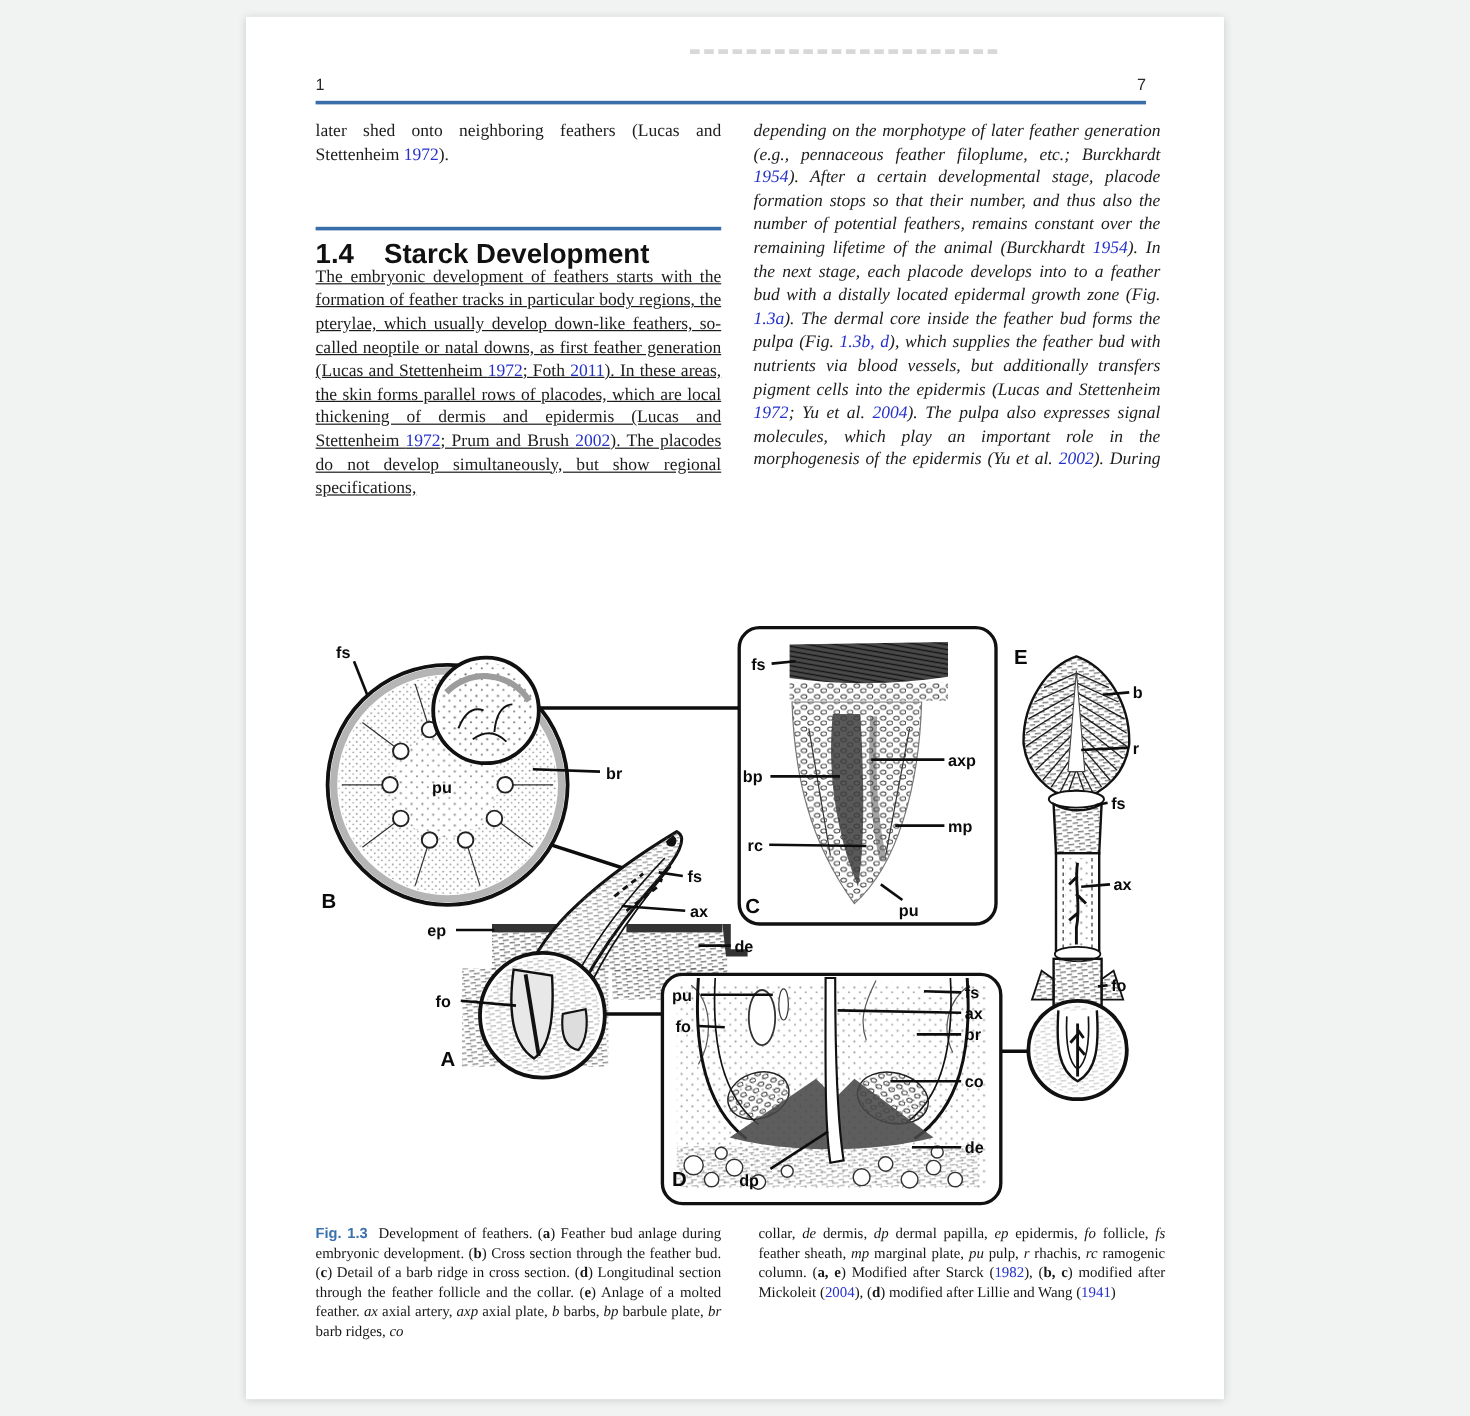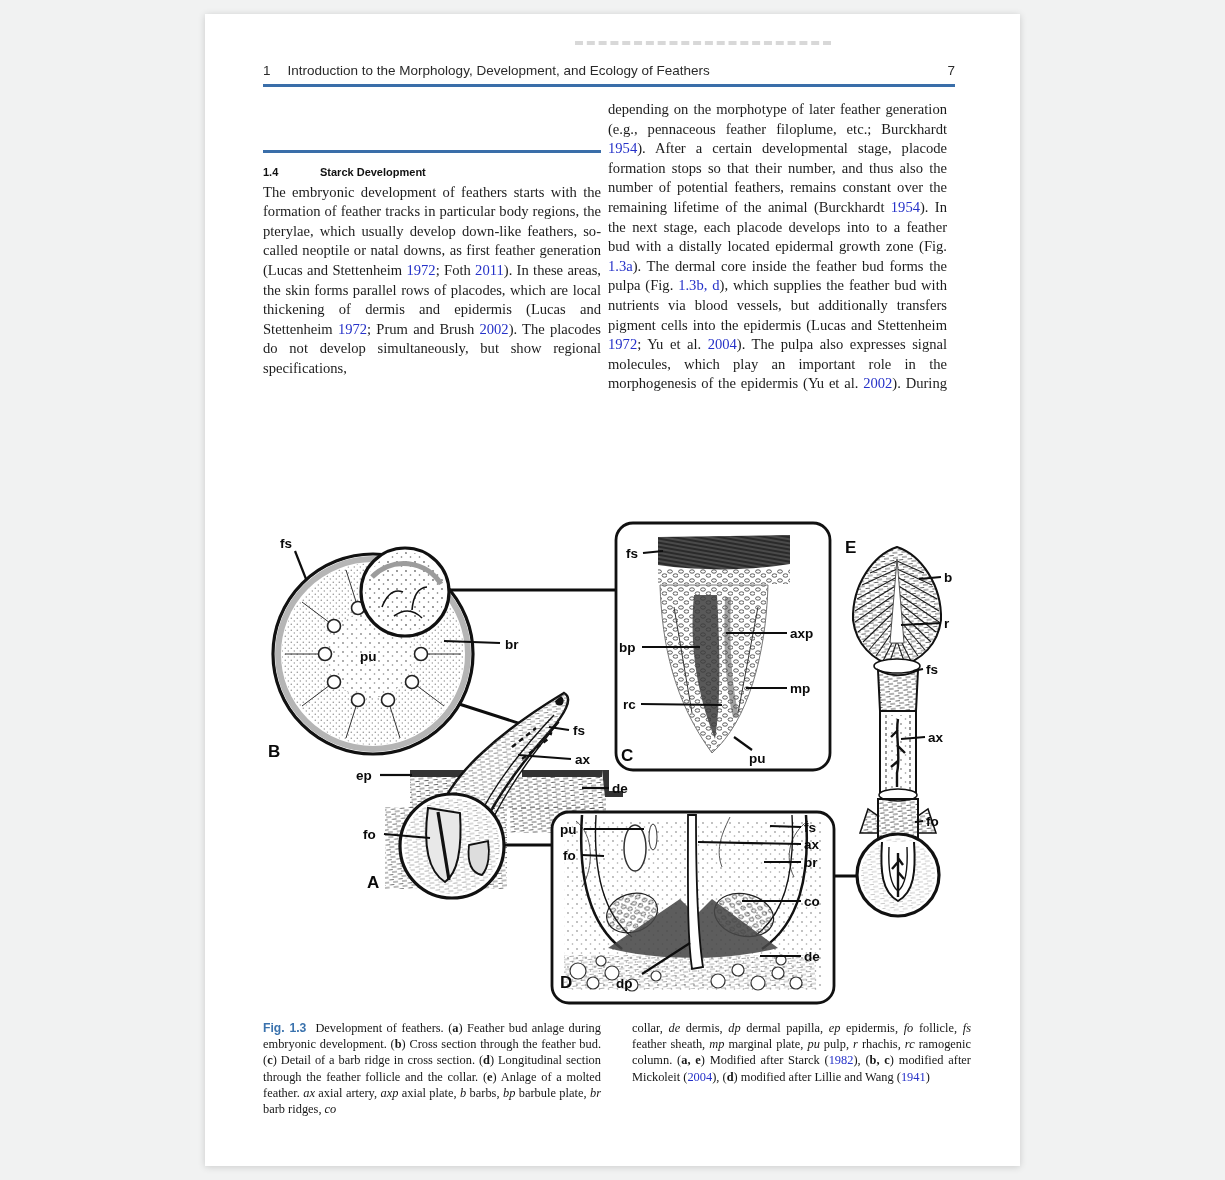--- a/index.html
+++ b/index.html
@@ -24,31 +24,31 @@
   .header .chap { margin-right:17px; }
   .header .pg { margin-left:auto; }
   .header-rule {
     position:absolute; left:58px; top:70px; width:692px; height:3px;
   }
   .col {
     position:absolute; top:86px; width:338px;
     font-size:14.6px; line-height:19.6px; text-align:justify;
   }
   .col.left  { left:58px; }
-  .col.right { left:403px; width:339px; }
+  .col.right { left:423px; width:339px;font-style:italic; }
   .col p { margin:0; }
   .jlast { text-align-last:justify; }
   .sec-rule { height:3px; margin-top:50px; }
   .sec-head {
     display:flex; margin-top:10px;
     font-family:"Liberation Sans", sans-serif; font-weight:bold;
-    font-size:11px; color:#111;
+    font-size:23px; color:#111;
   }
   .sec-head .num { width:57px; }
-  .p-after { margin-top:17px; }
+  .p-after { margin-top:17px;text-decoration:underline; }
   .lk { color:#2531c8; }
   .it { font-style:italic; }
   .bd { font-weight:bold; }
   .figure { position:absolute; left:55px; top:501px; width:715px; height:497px; }
   .caption {
     position:absolute; top:1006px;
     font-size:12.4px; line-height:16.2px; text-align:justify; color:#161616;
   }
   .caption.cl { left:58px; width:338px; }
   .caption.cr { left:427px; width:339px; }
@@ -64,26 +64,26 @@
 </style>
 </head>
 <body style="background: rgb(241, 242, 242);">
 
 <div class="page">
 
   <div class="artifact"></div>
 
   <div class="header">
     <span class="chap">1</span>
-    <span class="ttl">Introduction to the Morphology, Development, and Ecology of Feathers</span>
     <span class="pg">7</span>
   </div>
   <div class="header-rule" style="background: rgb(58, 110, 169);"></div>
 
   <div class="col left">
+    <p><span>later shed onto neighboring feathers (Lucas and Stettenheim </span><span class="lk" style="color: rgb(37, 49, 200);">1972</span><span>).</span></p>
     <div class="sec-rule" style="background: rgb(58, 110, 169);"></div>
     <div class="sec-head">
       <span class="num">1.4</span>
       <span>Starck Development</span>
     </div>
     <p class="p-after jlast"><span>The embryonic development of feathers starts with the formation of feather tracks in particular body regions, the pterylae, which usually develop down-like feathers, so-called neoptile or natal downs, as first feather generation (Lucas and Stettenheim </span><span class="lk" style="color: rgb(37, 49, 200);">1972</span><span>; Foth </span><span class="lk" style="color: rgb(37, 49, 200);">2011</span><span>). In these areas, the skin forms parallel rows of placodes, which are local thickening of dermis and epidermis (Lucas and Stettenheim </span><span class="lk" style="color: rgb(37, 49, 200);">1972</span><span>; Prum and Brush </span><span class="lk" style="color: rgb(37, 49, 200);">2002</span><span>). The placodes do not develop simultaneously, but show regional specifications,</span></p>
   </div>
 
   <div class="col right">
     <p class="jlast"><span>depending on the morphotype of later feather generation (e.g., pennaceous feather filoplume, etc.; Burckhardt </span><span class="lk" style="color: rgb(37, 49, 200);">1954</span><span>). After a certain developmental stage, placode formation stops so that their number, and thus also the number of potential feathers, remains constant over the remaining lifetime of the animal (Burckhardt </span><span class="lk" style="color: rgb(37, 49, 200);">1954</span><span>). In the next stage, each placode develops into to a feather bud with a distally located epidermal growth zone (Fig. </span><span class="lk" style="color: rgb(37, 49, 200);">1.3a</span><span>). The dermal core inside the feather bud forms the pulpa (Fig. </span><span class="lk" style="color: rgb(37, 49, 200);">1.3b, d</span><span>), which supplies the feather bud with nutrients via blood vessels, but additionally transfers pigment cells into the epidermis (Lucas and Stettenheim </span><span class="lk" style="color: rgb(37, 49, 200);">1972</span><span>; Yu et al. </span><span class="lk" style="color: rgb(37, 49, 200);">2004</span><span>). The pulpa also expresses signal molecules, which play an important role in the morphogenesis of the epidermis (Yu et al. </span><span class="lk" style="color: rgb(37, 49, 200);">2002</span><span>). During</span></p>

